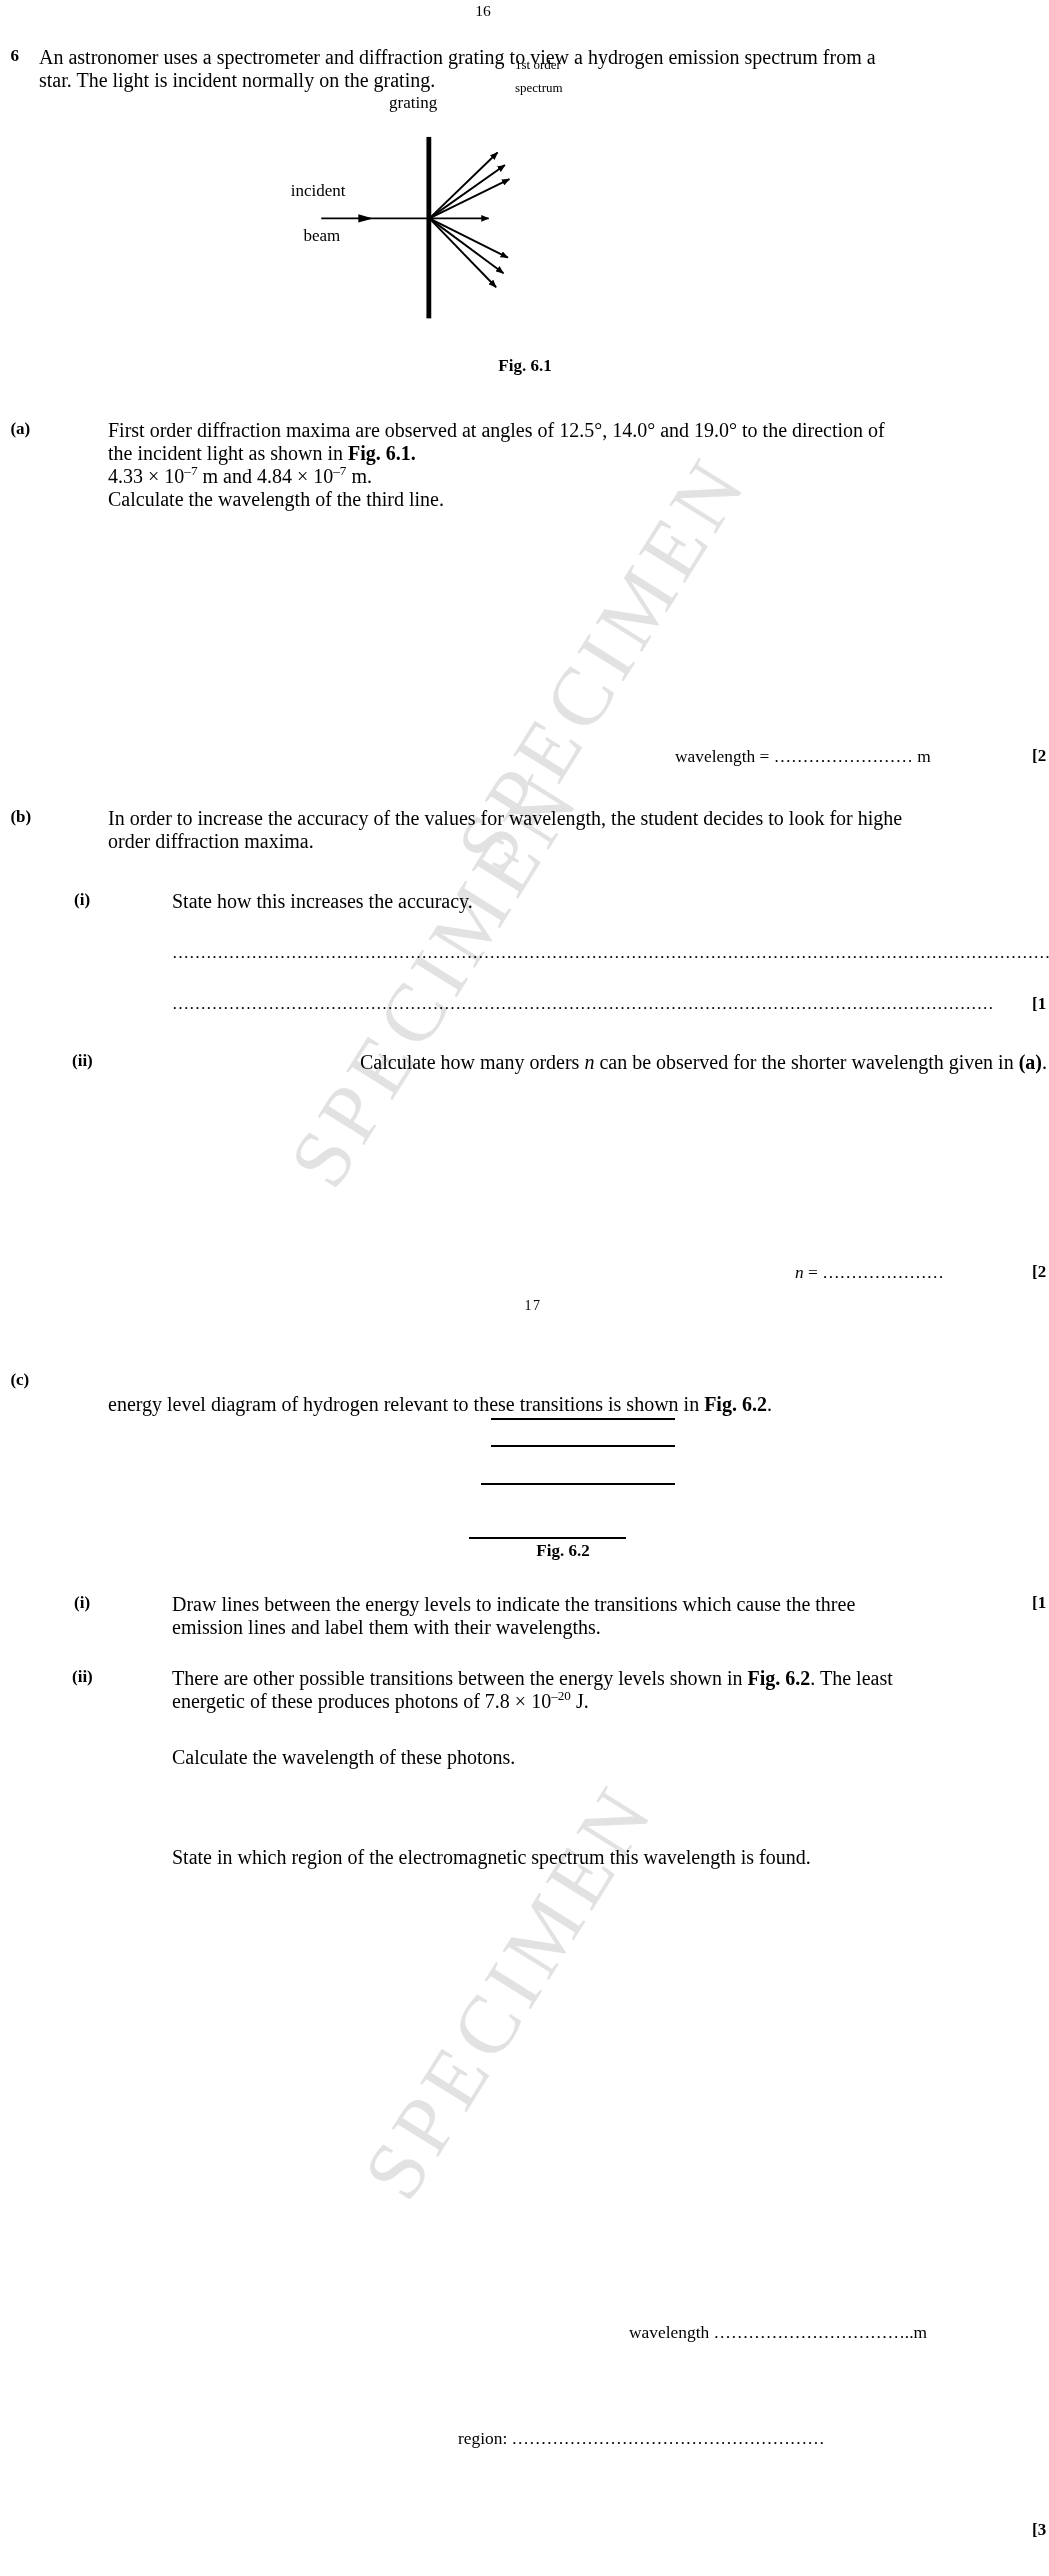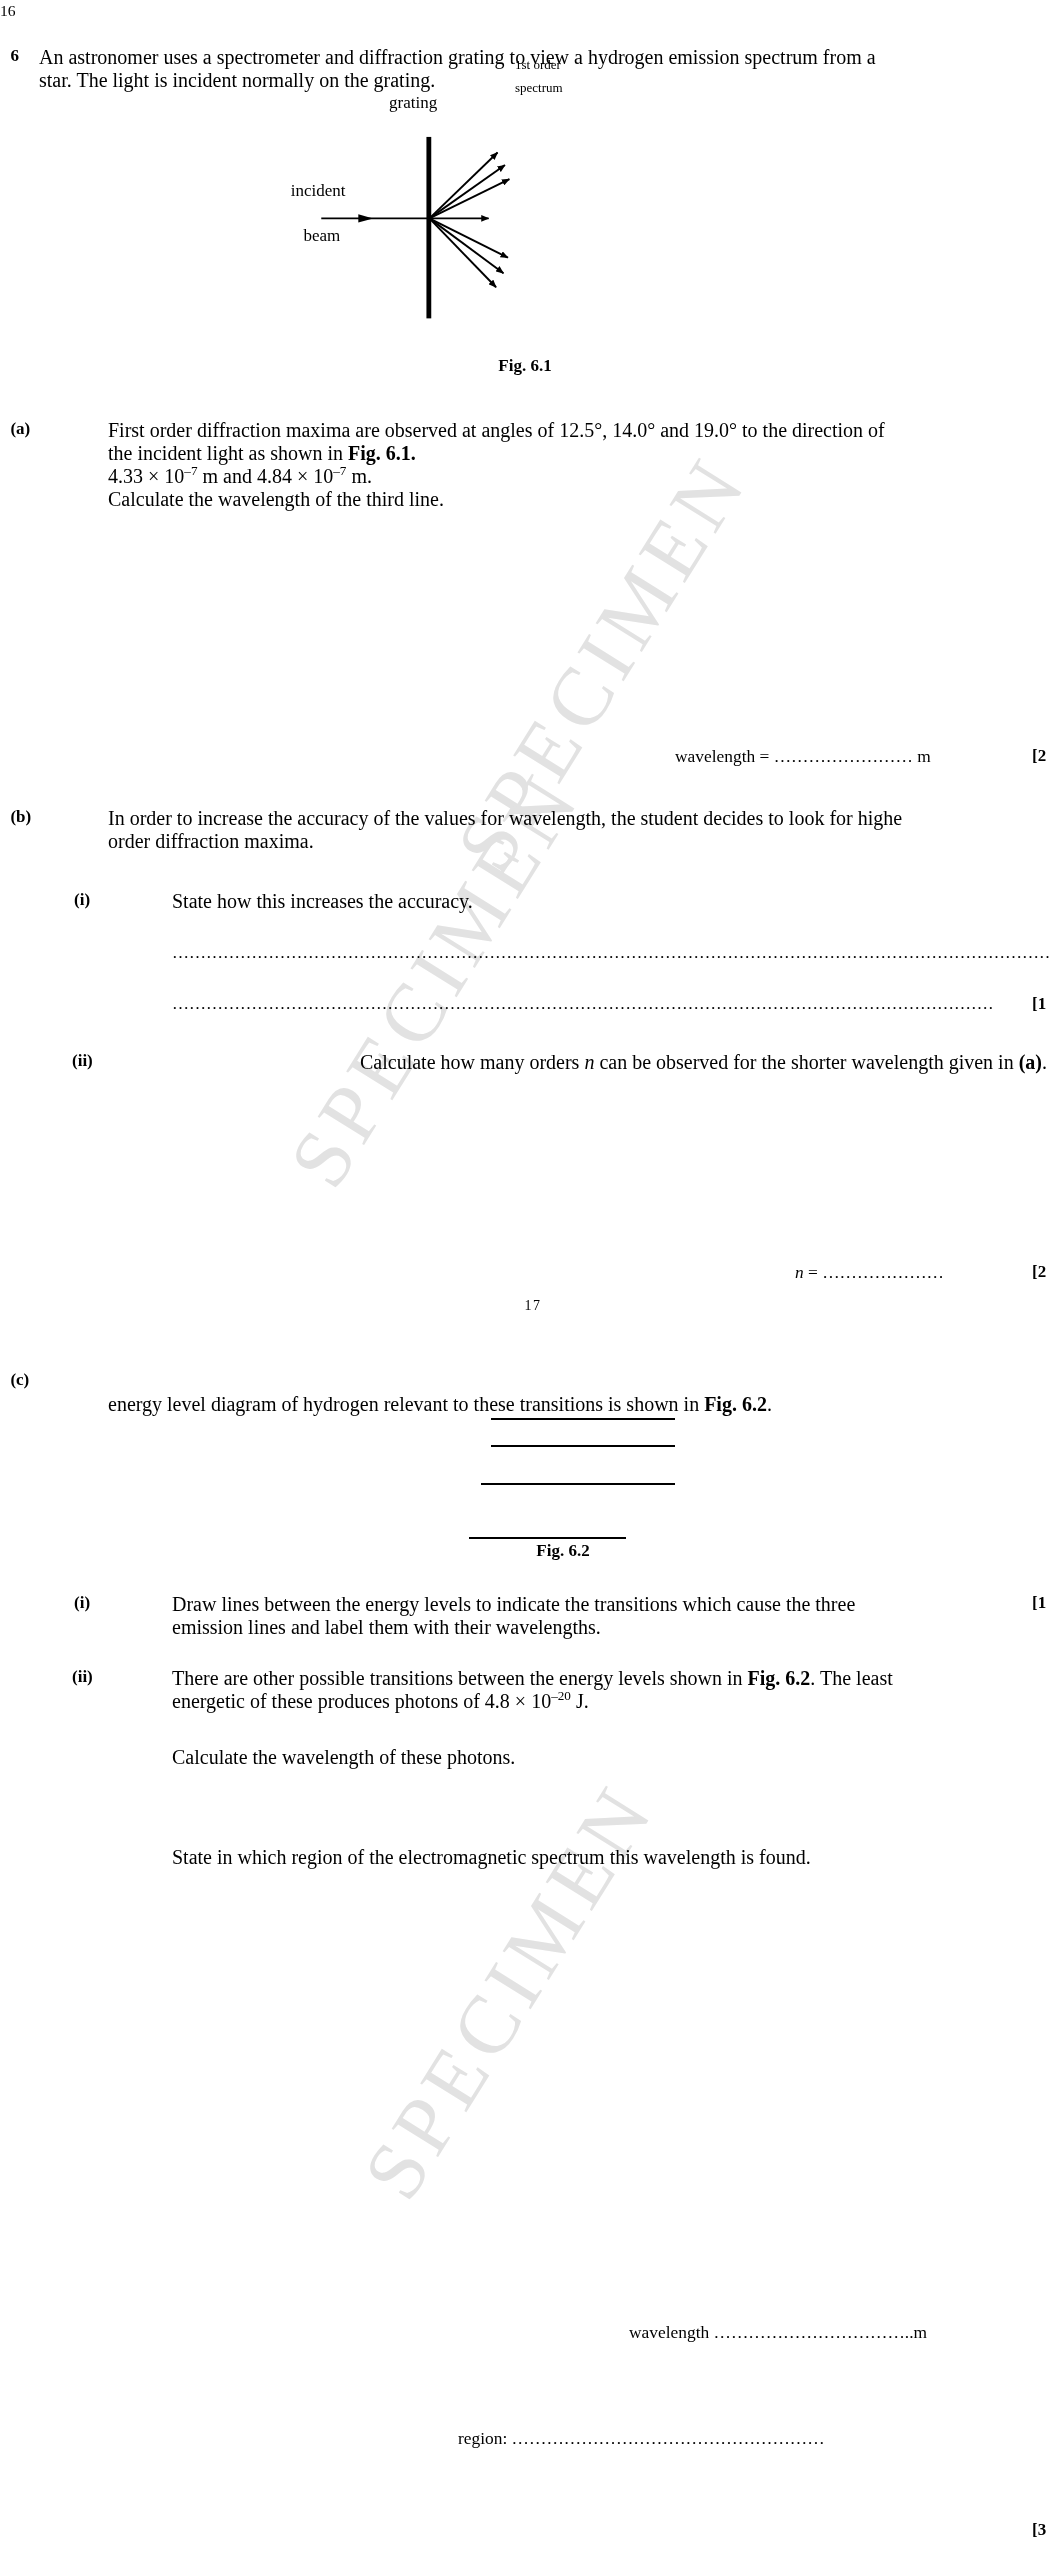--- a/index.html
+++ b/index.html
@@ -40,21 +40,21 @@
   .wm3 { left: 274px; top: 1943px; }
 
   .layer { position: relative; z-index: 2; }
 
   
   .pageno {
     position: absolute;
     top: 1.5px;
     left: 0;
     width: 966px;
-    text-align: left;
+    text-align: center;
     font-size: 15.6px;
   }
   .pageno2 {
     position: absolute;
     left: 0;
     width: 1050px;
     text-align: center;
     font-size: 14px;
     letter-spacing: 1.5px;
   }
@@ -239,21 +239,21 @@
   <div class="partlabel" style="left:74px; top:1593px;">(i)</div>
   <div class="body-text" style="left:172px; top:1593px; width:823px;">
     <span>Draw lines between the energy levels to indicate the transitions which cause the three</span><br>
     <span>emission lines and label them with their wavelengths.</span>
   </div>
   <div class="marks" style="left:1032px; top:1593px;">[1</div>
 
   <div class="partlabel" style="left:72px; top:1667px;">(ii)</div>
   <div class="body-text" style="left:172px; top:1667px; width:875px;">
     <span>There are other possible transitions between the energy levels shown in </span><b>Fig. 6.2</b><span>. The least</span><br>
-    <span>energetic of these produces photons of 4.8 × 10</span><sup class="exp">–20</sup><span> J.</span>
+    <span>energetic of these produces photons of 7.8 × 10</span><sup class="exp">–20</sup><span> J.</span>
   </div>
   <div class="body-text" style="left:172px; top:1746px; width:875px;">Calculate the wavelength of these photons.</div>
   <div class="body-text" style="left:172px; top:1803px; width:875px;margin-top:43px;">State in which region of the electromagnetic spectrum this wavelength is found.</div>
 
   <div class="answerlabel" style="left:629px; top:2322px;">
     <span>wavelength </span><span>……………………………..</span><span>m</span>
   </div>
 
   <div class="answerlabel" style="left:458px; top:2428px;">
     <span>region: </span><span>………………………………………………</span>

